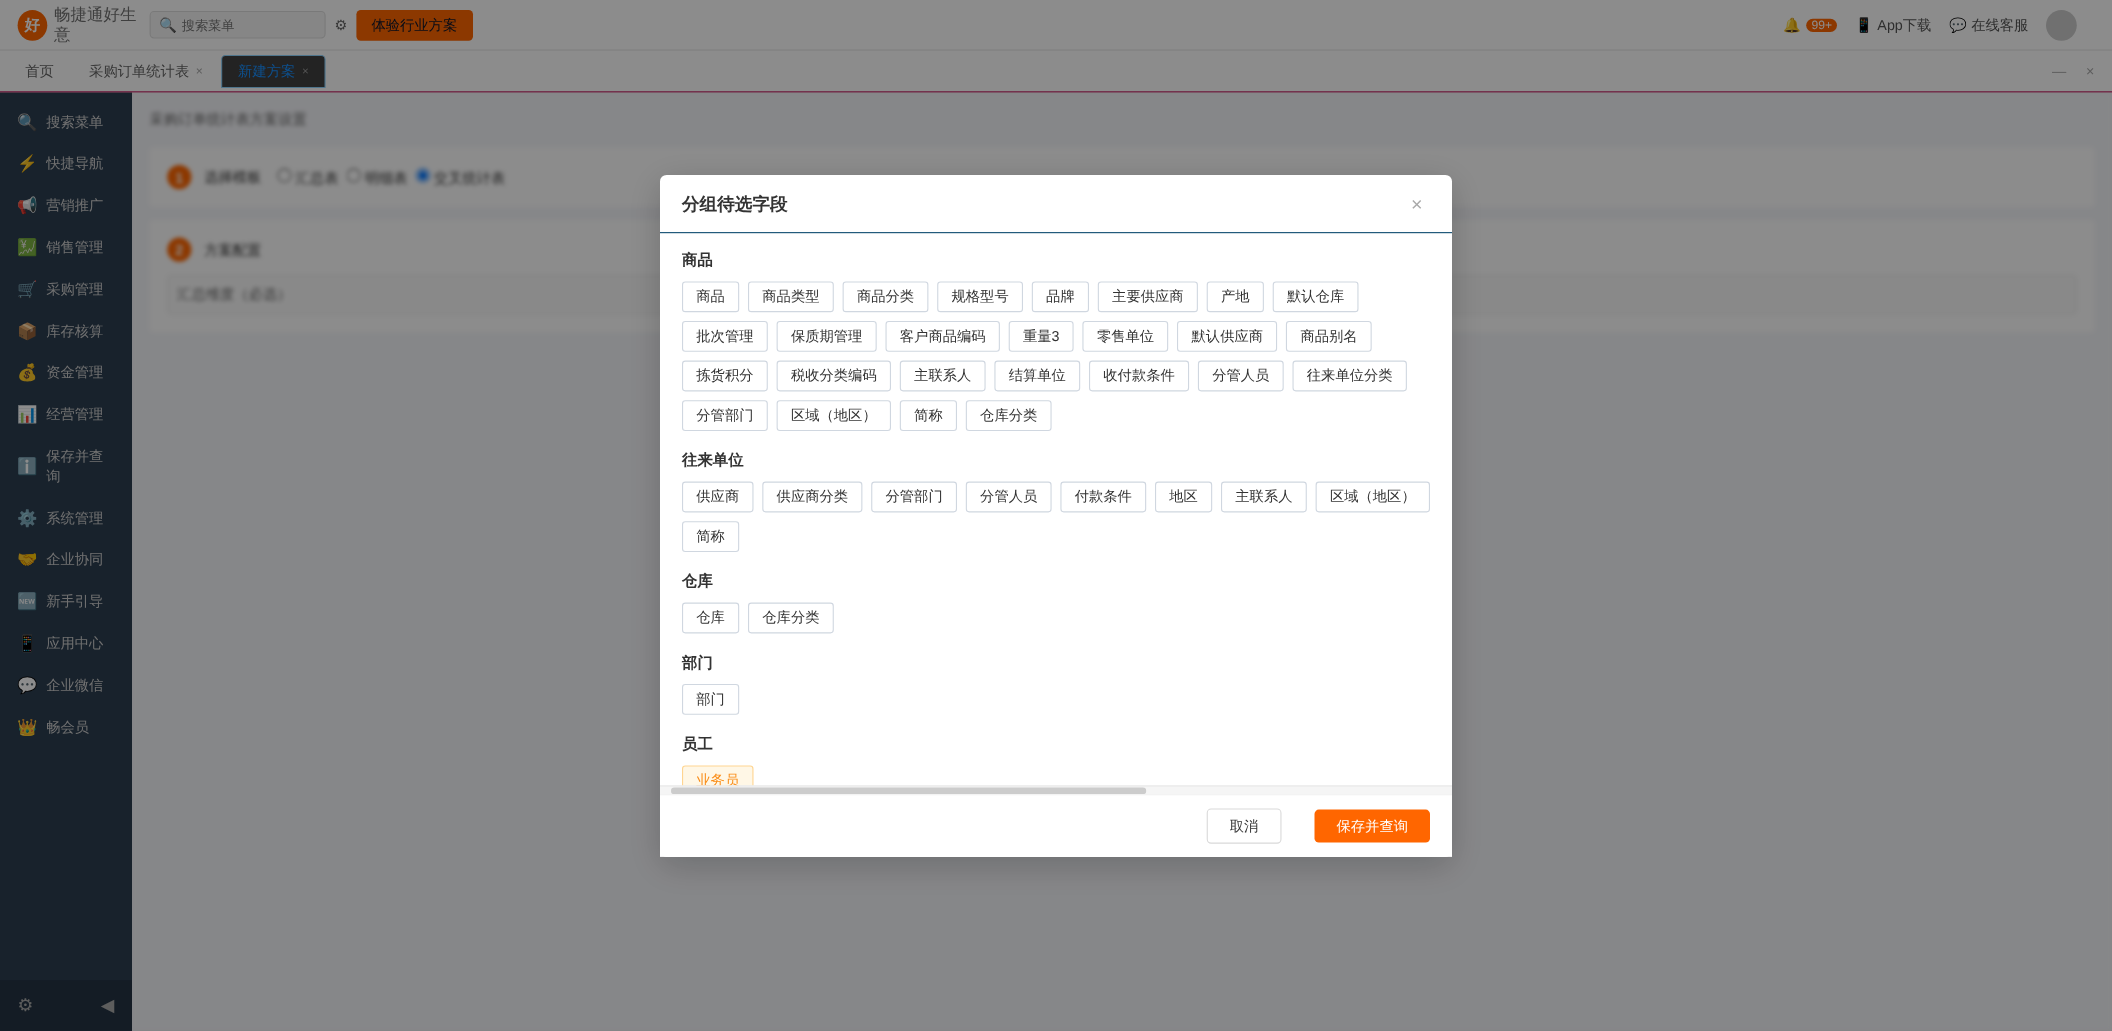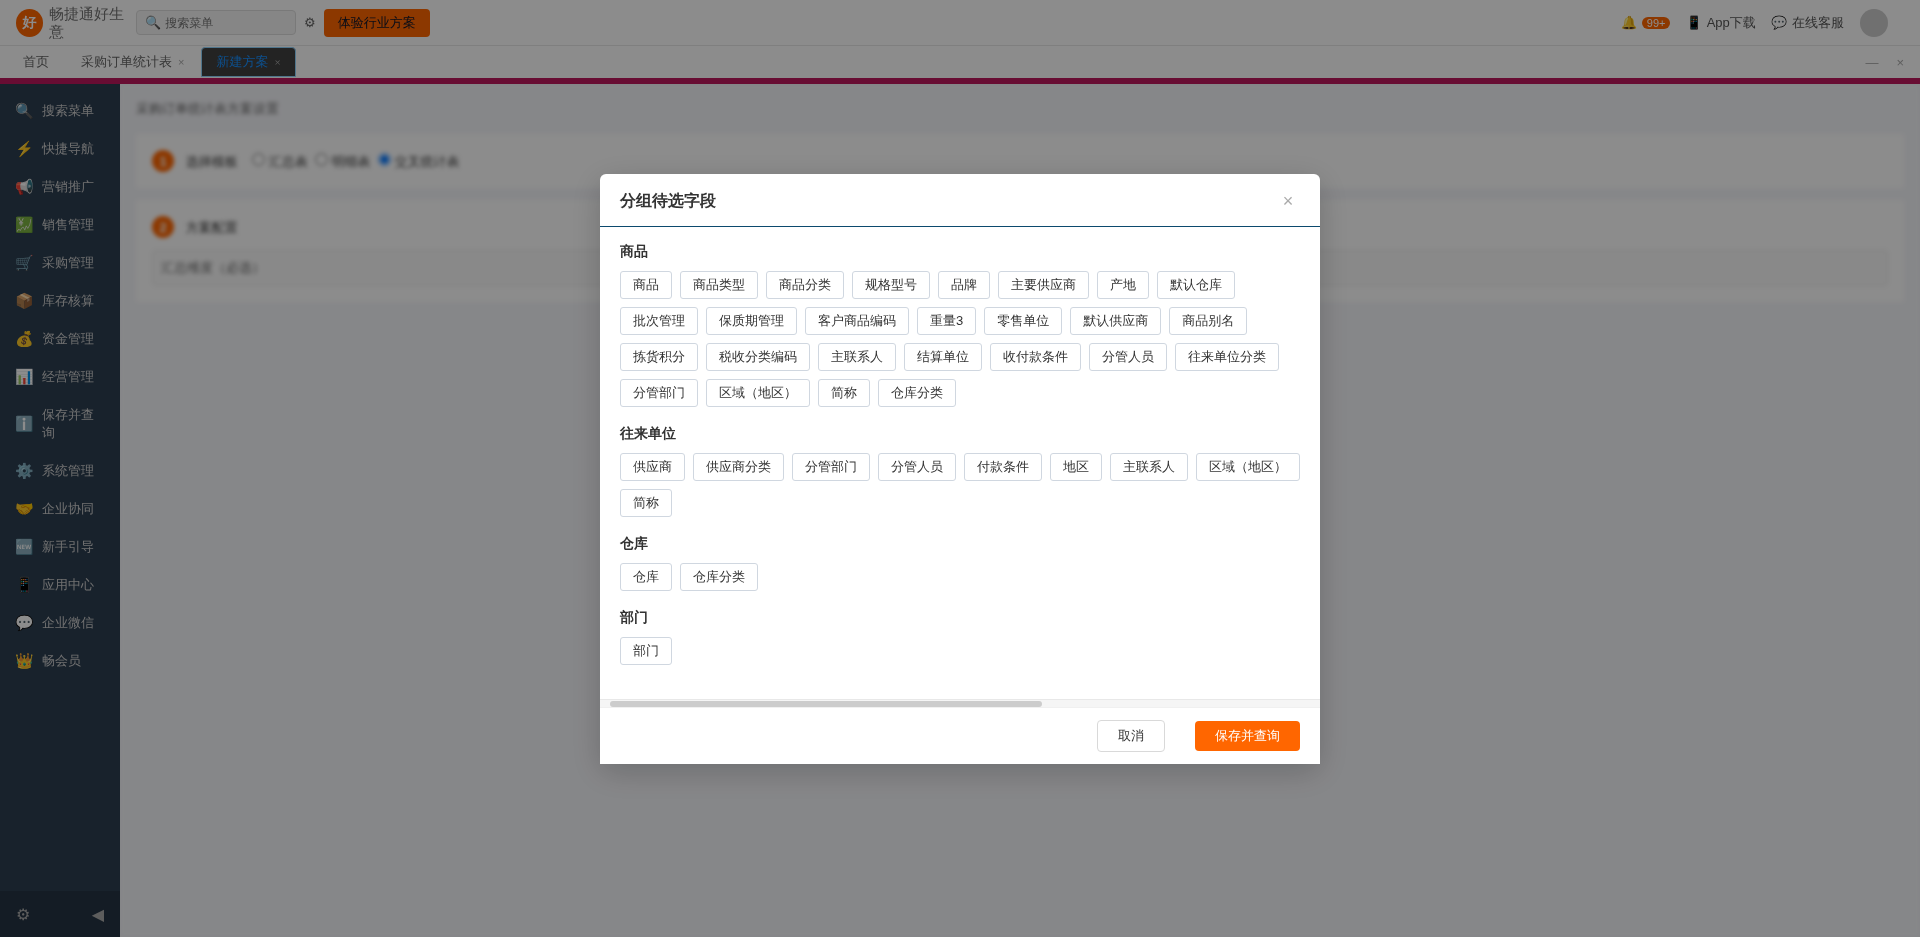--- a/index.html
+++ b/index.html
@@ -87,21 +87,21 @@
       border-radius: 50%;
     }
 
     
     .tab-bar {
       height: 38px;
       background: #fff;
       display: flex;
       align-items: center;
       padding: 0 8px;
-      border-bottom: 6px solid #be185d;
+      border-bottom: 1px solid #be185d;
       position: fixed;
       top: 46px; left: 0; right: 0;
       z-index: 99;
       gap: 2px;
     }
     .tab-item {
       height: 30px;
       padding: 0 14px;
       display: flex;
       align-items: center;
@@ -509,20 +509,26 @@
             <span class="field-tag">仓库</span>
             <span class="field-tag">仓库分类</span>
           </div>
         </div>
         <div class="field-section">
           <div class="section-title">部门</div>
           <div class="field-tags">
             <span class="field-tag">部门</span>
           </div>
         </div>
+        <div class="field-section">
+          <div class="section-title">员工</div>
+          <div class="field-tags">
+            <span class="field-tag selected highlight">业务员</span>
+          </div>
+        </div>
       </div>
     <div class="modal-hscroll">
       <div style="height:6px; background:#ccc; width:60%; margin: 1px 10px; border-radius:3px;"></div>
     </div>
     <div class="modal-footer">
       <button class="btn-cancel">取消</button>
       <button class="btn-primary">保存并查询</button>
     </div>
   </div>
 </div>

